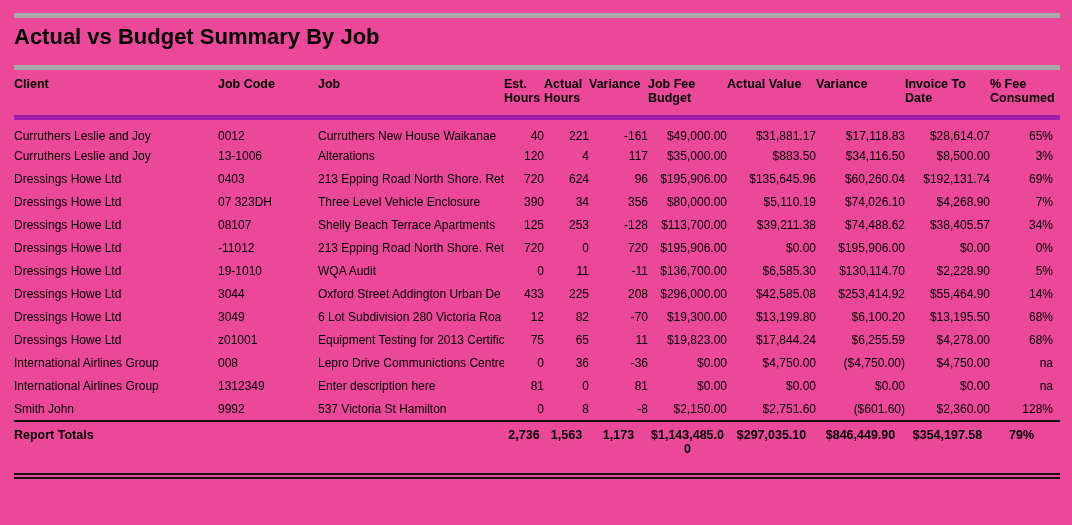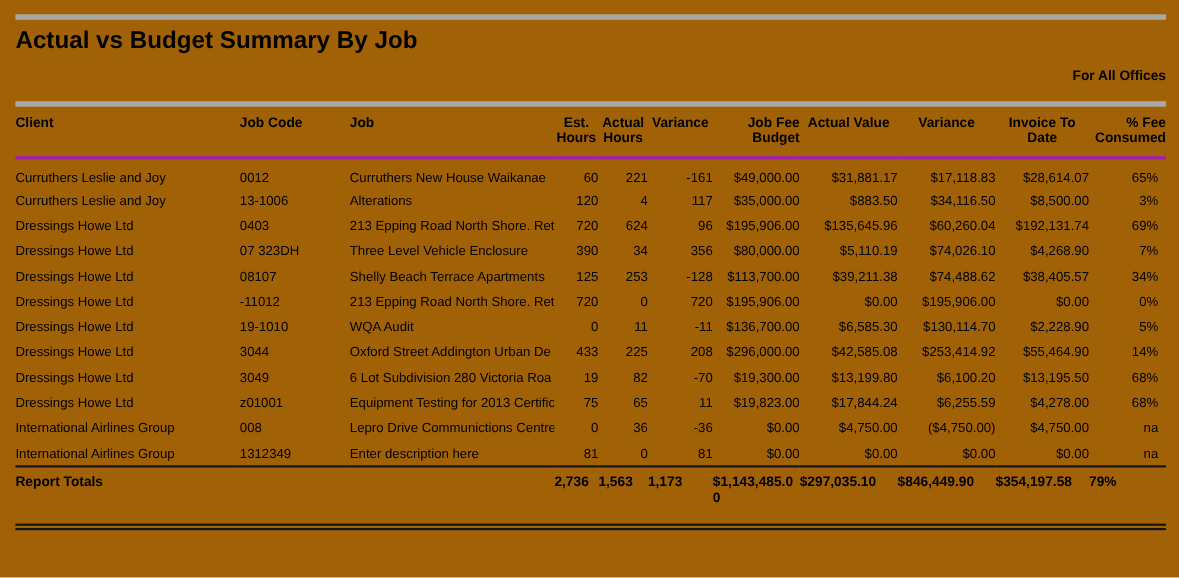--- a/index.html
+++ b/index.html
@@ -5,21 +5,21 @@
   * { margin: 0; padding: 0; box-sizing: border-box; }
   html, body {
     background: #ffffff;
     font-family: "Liberation Sans", "DejaVu Sans", sans-serif;
     color: #000;
   }
   .page {
     position: relative;
     width: 1072px;
     height: 525px;
-    background: #a16207;
+    background: #ec4899;
     padding: 13px 12px 0 14px;
     overflow: hidden;
   }
   .gray-bar {
     width: 1046px;
     height: 5px;
     background: #a8a8a8;
   }
   h1.report-title {
     margin-top: 6px;
@@ -53,65 +53,64 @@
   col.c8  { width: 89px; }
   col.c9  { width: 89px; }
   col.c10 { width: 85px; }
   col.c11 { width: 70px; }
   thead th {
     font-size: 12.5px;
     font-weight: bold;
     text-align: left;
     vertical-align: top;
     padding: 7px 0 10px 0;
-    border-bottom: 3px solid #a21caf;
+    border-bottom: 5px solid #a21caf;
     line-height: 14px;
     overflow: visible;
   }
-  thead th:nth-child(n+4) { text-align: center; }
-  thead th:nth-child(7), thead th:nth-child(11) { text-align: right; }
+  thead th:nth-child(n+4) { text-align: left; }
+  thead th:nth-child(7), thead th:nth-child(11) { text-align: left; }
   tbody td {
     height: 23px;
     vertical-align: middle;
     white-space: nowrap;
     overflow: hidden;
     padding: 0;
     line-height: 14px;
   }
   tbody tr:first-child td { padding-top: 6px; height: 27px; }
   tbody td:nth-child(n+4) { text-align: right; }
   tbody td:last-child, tfoot td:last-child { padding-right: 7px; }
   tfoot td {
     border-top: 2px solid #141414;
     font-weight: bold;
     font-size: 12.5px;
     vertical-align: top;
     padding-top: 6px;
     padding-bottom: 17px;
     line-height: 14px;
   }
-  tfoot td:not(:first-child) { text-align: left; }
+  tfoot td:not(:first-child) { text-align: center; }
   tfoot td.wrap {
     word-break: break-all;
     white-space: normal;
   }
   .double-line {
     width: 1046px;
     height: 6px;
     border-top: 2px solid #141414;
     border-bottom: 2px solid #141414;
   }
 </style>
 </head>
 <body>
 
 <div class="page">
   <div class="gray-bar"></div>
   <h1 class="report-title">Actual vs Budget Summary By Job</h1>
-  <div class="scope">For All Offices</div>
   <div class="scope-spacer"></div>
   <div class="gray-bar"></div>
 
   <table class="report">
     <colgroup>
       <col class="c1">
         <col class="c2">
         <col class="c3">
         <col class="c4">
       <col class="c5">
@@ -162,21 +161,21 @@
             <div>% Fee</div>
             <div>Consumed</div>
           </th>
         </tr>
     </thead>
     <tbody id="body-rows">
         <tr>
           <td>Curruthers Leslie and Joy</td>
           <td>0012</td>
           <td>Curruthers New House Waikanae</td>
-          <td>60</td>
+          <td>40</td>
           <td>221</td>
           <td>-161</td>
           <td>$49,000.00</td>
           <td>$31,881.17</td>
           <td>$17,118.83</td>
           <td>$28,614.07</td>
           <td>65%</td>
         </tr>
         <tr>
           <td>Curruthers Leslie and Joy</td>
@@ -266,21 +265,21 @@
           <td>$296,000.00</td>
           <td>$42,585.08</td>
           <td>$253,414.92</td>
           <td>$55,464.90</td>
           <td>14%</td>
         </tr>
         <tr>
           <td>Dressings Howe Ltd</td>
           <td>3049</td>
           <td>6 Lot Subdivision 280 Victoria Roa</td>
-          <td>19</td>
+          <td>12</td>
           <td>82</td>
           <td>-70</td>
           <td>$19,300.00</td>
           <td>$13,199.80</td>
           <td>$6,100.20</td>
           <td>$13,195.50</td>
           <td>68%</td>
         </tr>
         <tr>
           <td>Dressings Howe Ltd</td>
@@ -313,20 +312,33 @@
           <td>1312349</td>
           <td>Enter description here</td>
           <td>81</td>
           <td>0</td>
           <td>81</td>
           <td>$0.00</td>
           <td>$0.00</td>
           <td>$0.00</td>
           <td>$0.00</td>
           <td>na</td>
+        </tr>
+        <tr>
+          <td>Smith John</td>
+          <td>9992</td>
+          <td>537 Victoria St Hamilton</td>
+          <td>0</td>
+          <td>8</td>
+          <td>-8</td>
+          <td>$2,150.00</td>
+          <td>$2,751.60</td>
+          <td>($601.60)</td>
+          <td>$2,360.00</td>
+          <td>128%</td>
         </tr>
       </tbody>
     <tfoot>
       <tr id="totals-row">
           <td colspan="3">Report Totals</td>
           <td>2,736</td>
           <td>1,563</td>
           <td>1,173</td>
           <td class="wrap">$1,143,485.00</td>
           <td>$297,035.10</td>

